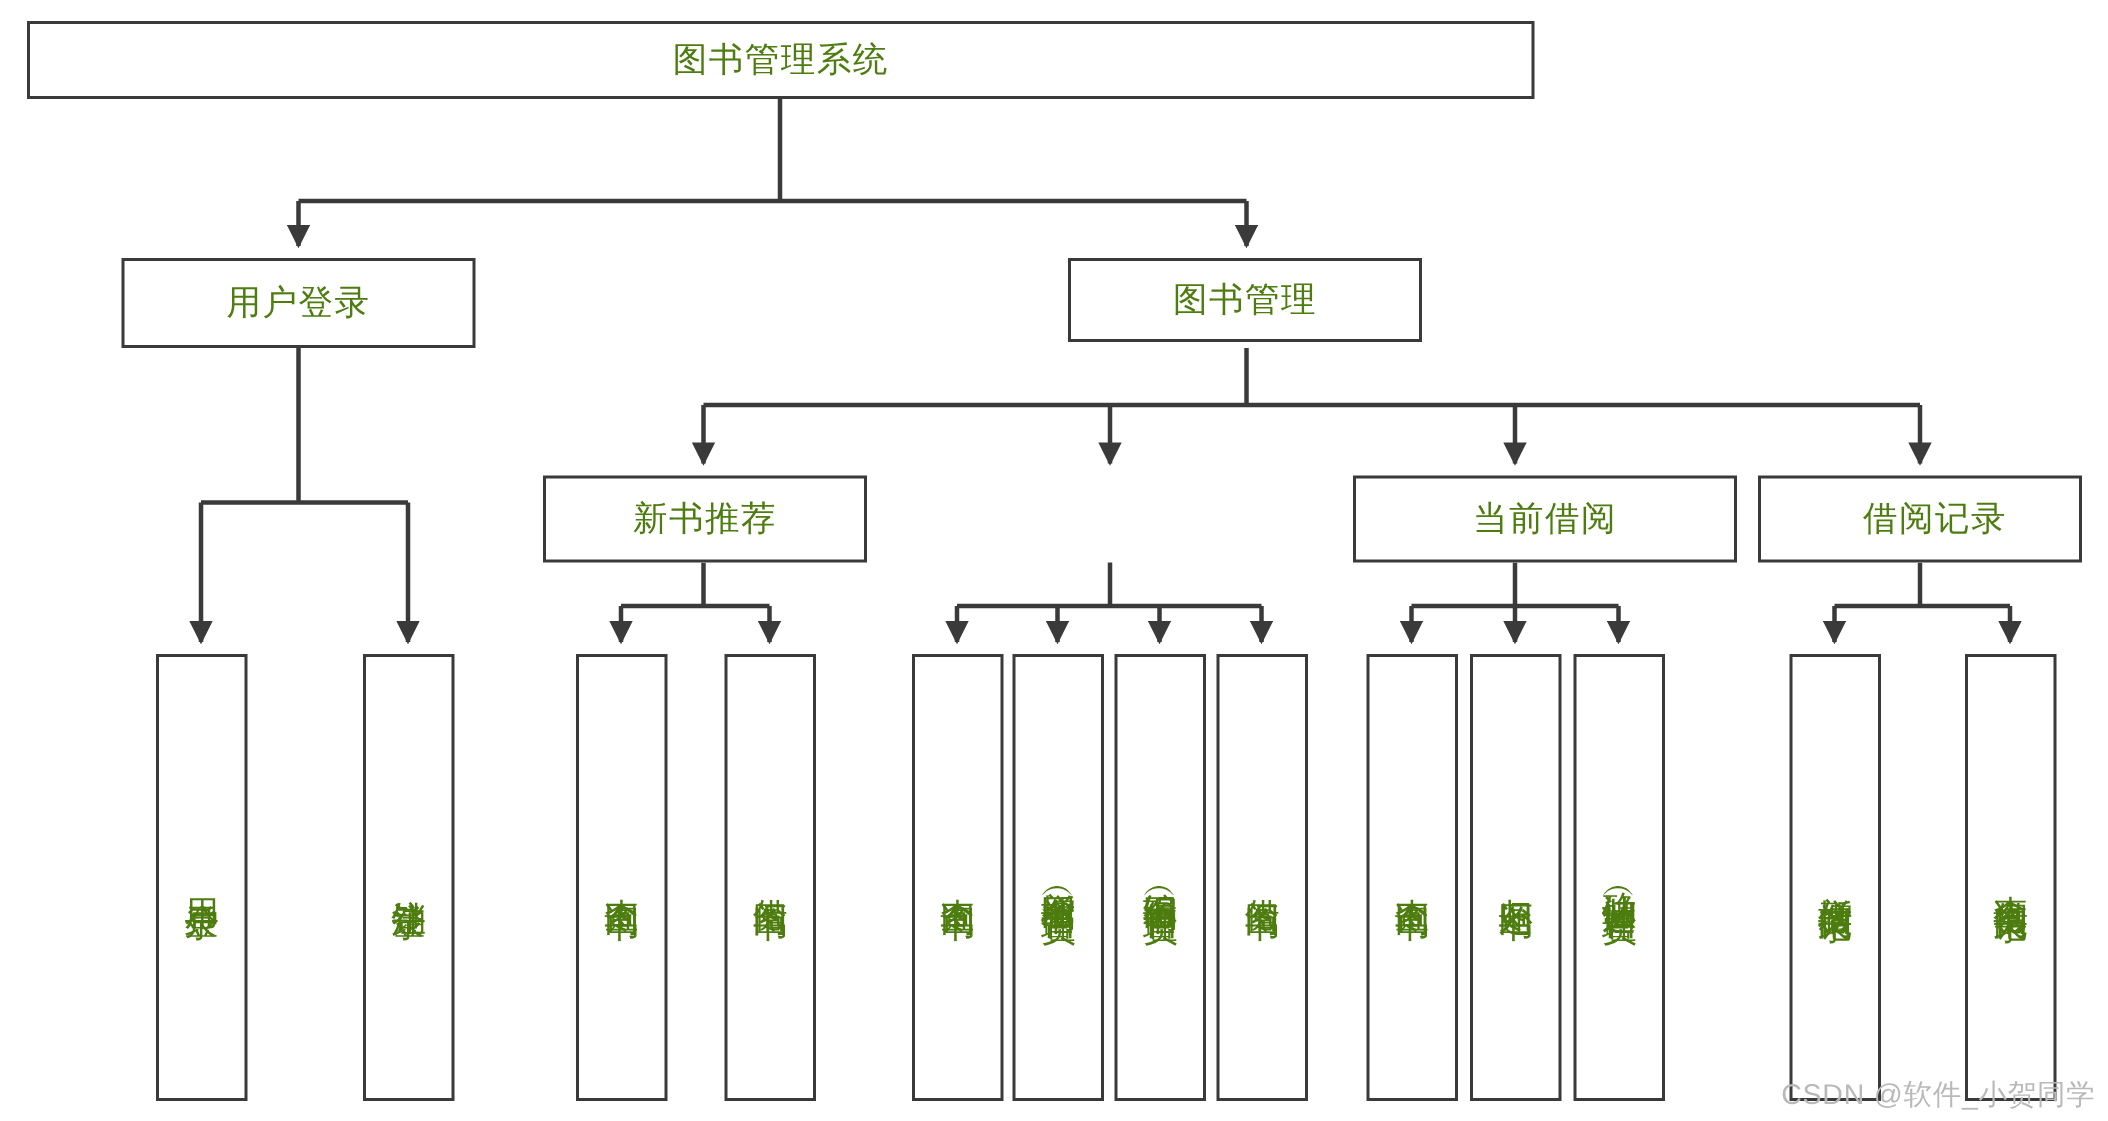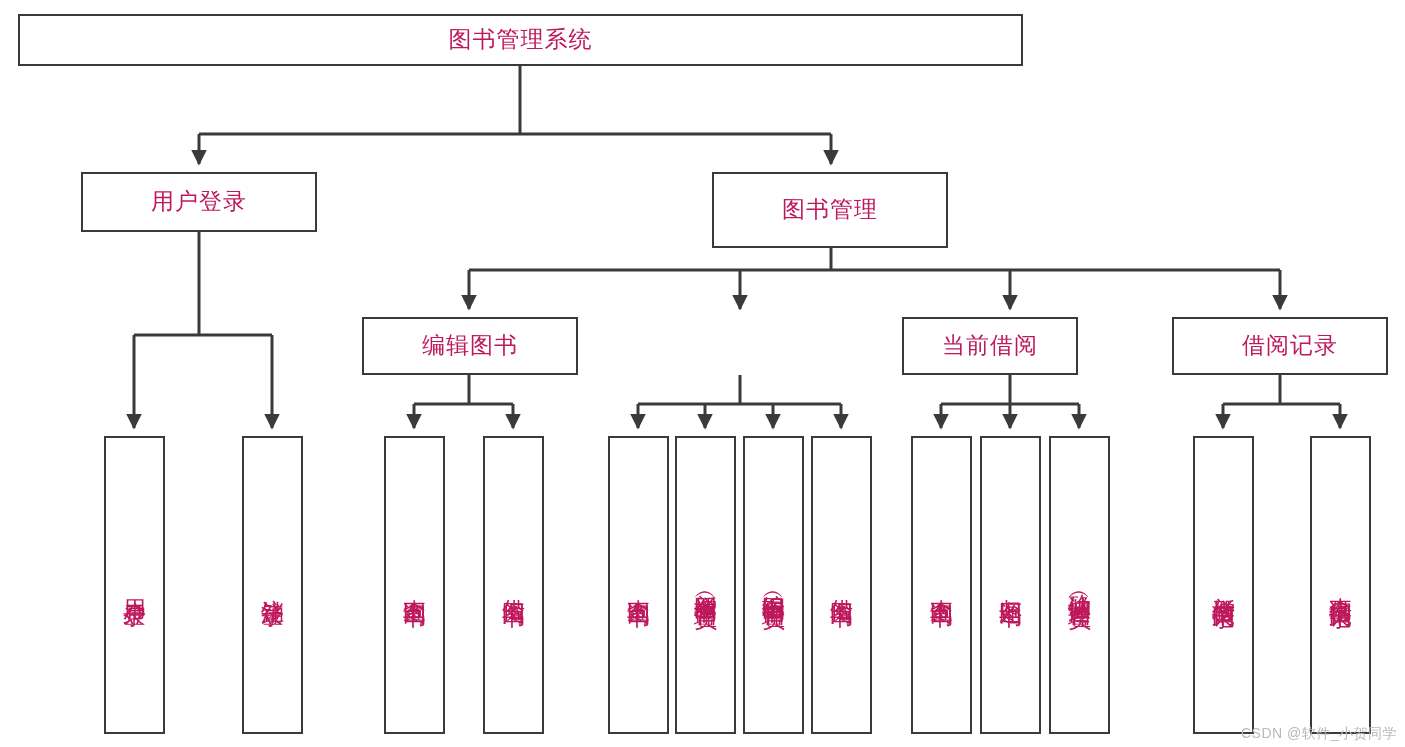--- a/index.html
+++ b/index.html
@@ -26,21 +26,21 @@
     height: 747px;
   }
   .node {
     position: absolute;
     box-sizing: border-box;
     border: 2.5px solid #3a3a3a;
     background: #ffffff;
     display: flex;
     align-items: center;
     justify-content: center;
-    color: #be185d;
+    color: #4d7c0f;
   }
   .node-h {
     font-size: 23px;
     letter-spacing: 1px;
     line-height: 1.1;
     white-space: nowrap;
   }
   .node-root {
     font-size: 23px;
   }
@@ -58,21 +58,21 @@
   .node-v .vlabel {
     writing-mode: vertical-rl;
     text-orientation: upright;
     display: block;
     max-height: 100%;
   }
   #watermark {
     position: absolute;
     right: 8px;
     bottom: 4px;
-    font-size: 14px;
+    font-size: 19px;
     color: #b9b9b9;
     letter-spacing: 0.5px;
     white-space: nowrap;
     pointer-events: none;
   }
 </style>
 </head>
 <body>
 
 <div id="diagram-root">
@@ -127,28 +127,28 @@
     </g>
   </svg>
 
   <div class="node node-h node-root" style="left:18px; top:14px; width:1005px; height:52px;">
     <span>图书管理系统</span>
   </div>
 
   <div class="node node-h" style="left:81px; top:172px; width:236px; height:60px;">
     <span>用户登录</span>
   </div>
-  <div class="node node-h" style="left:712px; top:172px; width:236px; height:76px;">
+  <div class="node node-h" style="left:712px; top:172px; width:236px; height:56px;">
     <span>图书管理</span>
   </div>
 
   <div class="node node-h" style="left:362px; top:317px; width:216px; height:58px;">
-    <span>编辑图书</span>
+    <span>新书推荐</span>
   </div>
-  <div class="node node-h" style="left:902px; top:317px; width:176px; height:58px;">
+  <div class="node node-h" style="left:902px; top:317px; width:256px; height:58px;">
     <span>当前借阅</span>
   </div>
   <div class="node node-h" style="left:1172px; top:317px; width:216px; height:58px;padding-left:20px;">
     <span>借阅记录</span>
   </div>
 
   <div class="node node-v" style="left:104px; top:436px; width:61px; height:298px;">
     <span class="vlabel">用户登录</span>
   </div>
   <div class="node node-v" style="left:242px; top:436px; width:61px; height:298px;">

